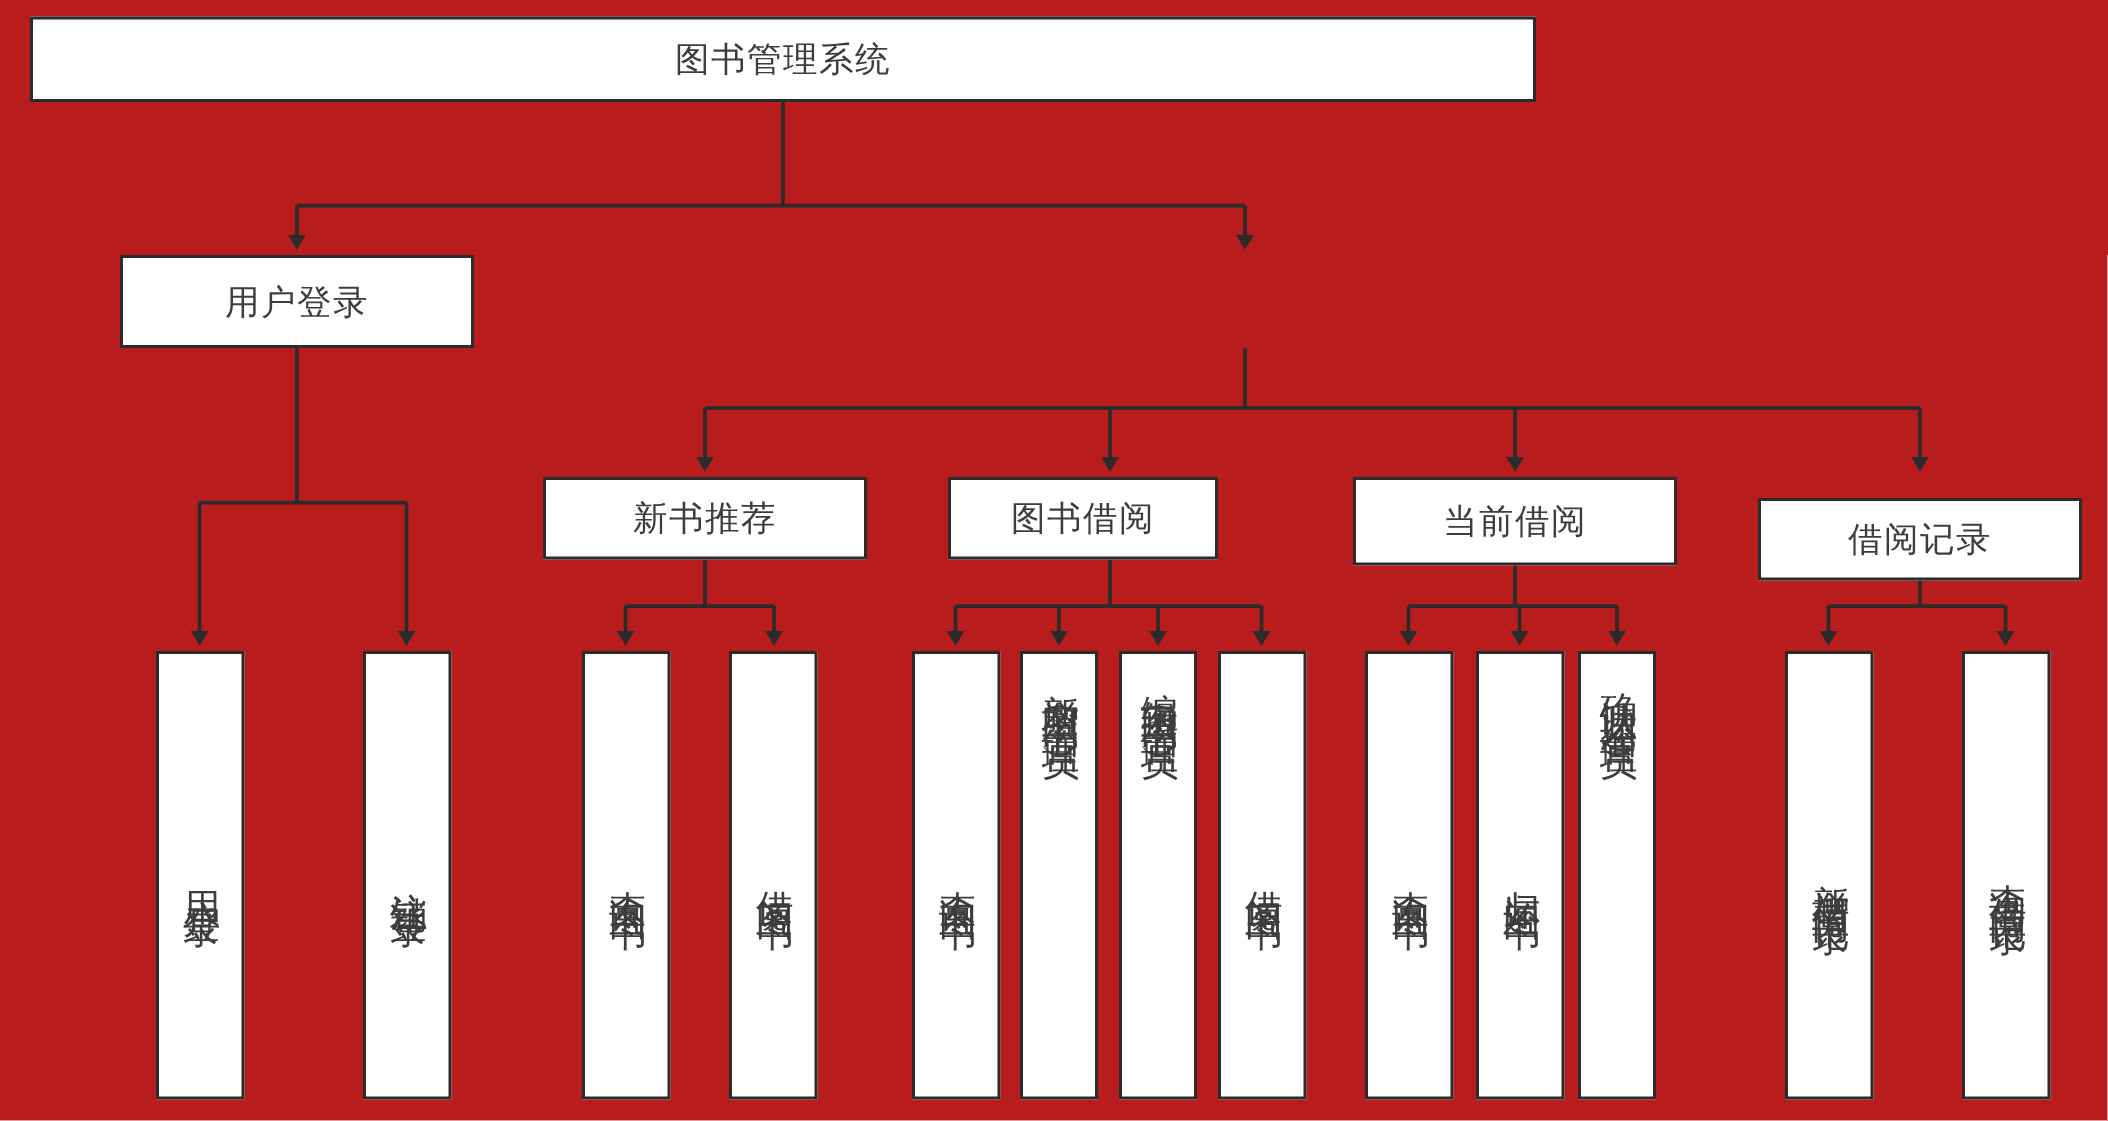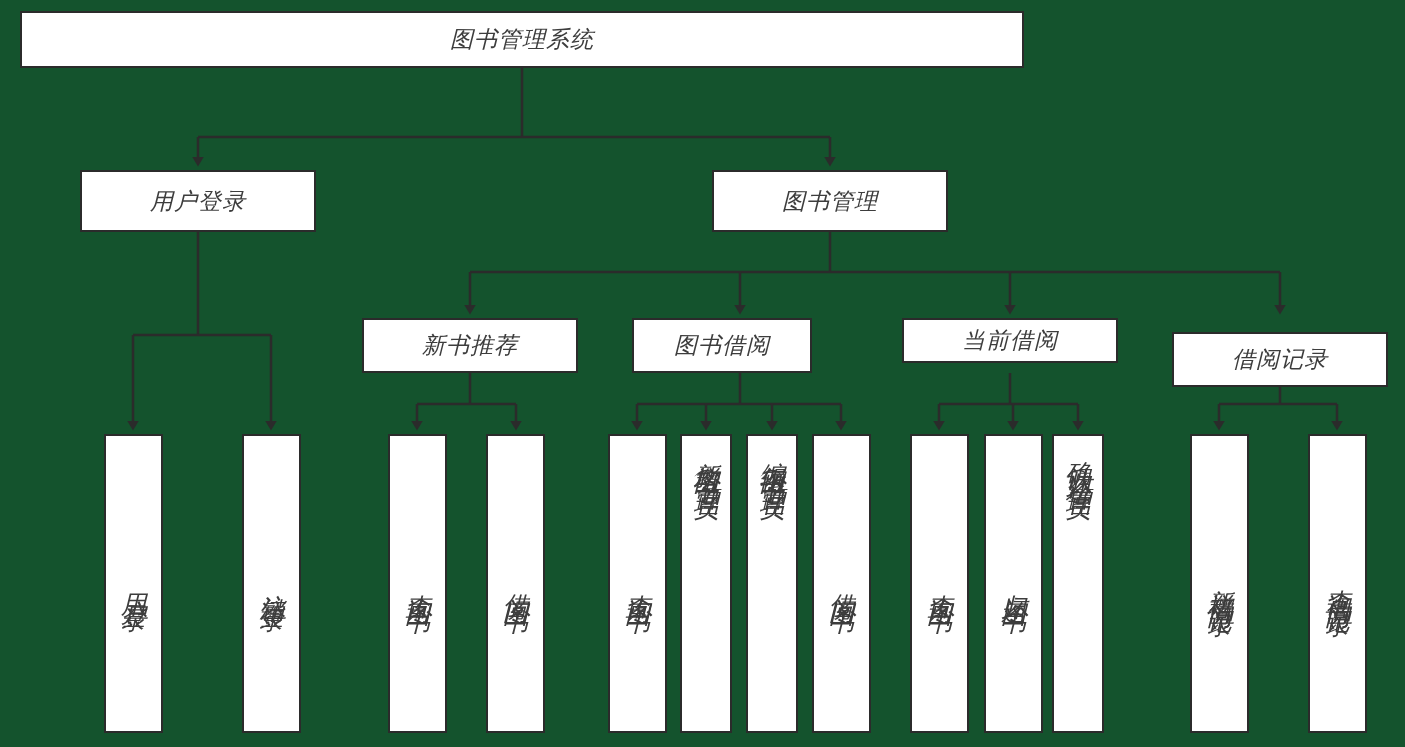--- a/index.html
+++ b/index.html
@@ -7,23 +7,22 @@
     padding: 0;
     background: #ffffff;
   }
   body {
     font-family: "Liberation Sans", "DejaVu Sans", sans-serif;
   }
   #canvas {
     position: relative;
     width: 1405px;
     height: 747px;
-    background: #14532d;
+    background: #b91c1c;
     overflow: hidden;
-    font-style: italic;
   }
   svg#connectors {
     position: absolute;
     left: 0;
     top: 0;
     width: 1405px;
     height: 747px;
     pointer-events: none;
   }
   .node {
@@ -133,31 +132,28 @@
     </g>
   </svg>
 
   <div class="node root horiz" style="left: 20px; top: 11px; width: 1004px; height: 57px;">
     <span class="label">图书管理系统</span>
   </div>
 
   <div class="node horiz" style="left: 80px; top: 170px; width: 236px; height: 62px;">
     <span class="label">用户登录</span>
   </div>
-  <div class="node horiz" style="left: 712px; top: 170px; width: 236px; height: 62px;">
-    <span class="label">图书管理</span>
-  </div>
 
   <div class="node horiz" style="left: 362px; top: 318px; width: 216px; height: 55px;">
     <span class="label">新书推荐</span>
   </div>
   <div class="node horiz" style="left: 632px; top: 318px; width: 180px; height: 55px;">
     <span class="label">图书借阅</span>
   </div>
-  <div class="node horiz" style="left: 902px; top: 318px; width: 216px; height: 45px;">
+  <div class="node horiz" style="left: 902px; top: 318px; width: 216px; height: 59px;">
     <span class="label">当前借阅</span>
   </div>
   <div class="node horiz" style="left: 1172px; top: 332px; width: 216px; height: 55px;">
     <span class="label">借阅记录</span>
   </div>
 
   <div class="node vert centered" style="left: 104px; top: 434px; width: 59px; height: 299px;">
     <span class="label">用户登录</span>
   </div>
   <div class="node vert centered" style="left: 242px; top: 434px; width: 59px; height: 299px;">

